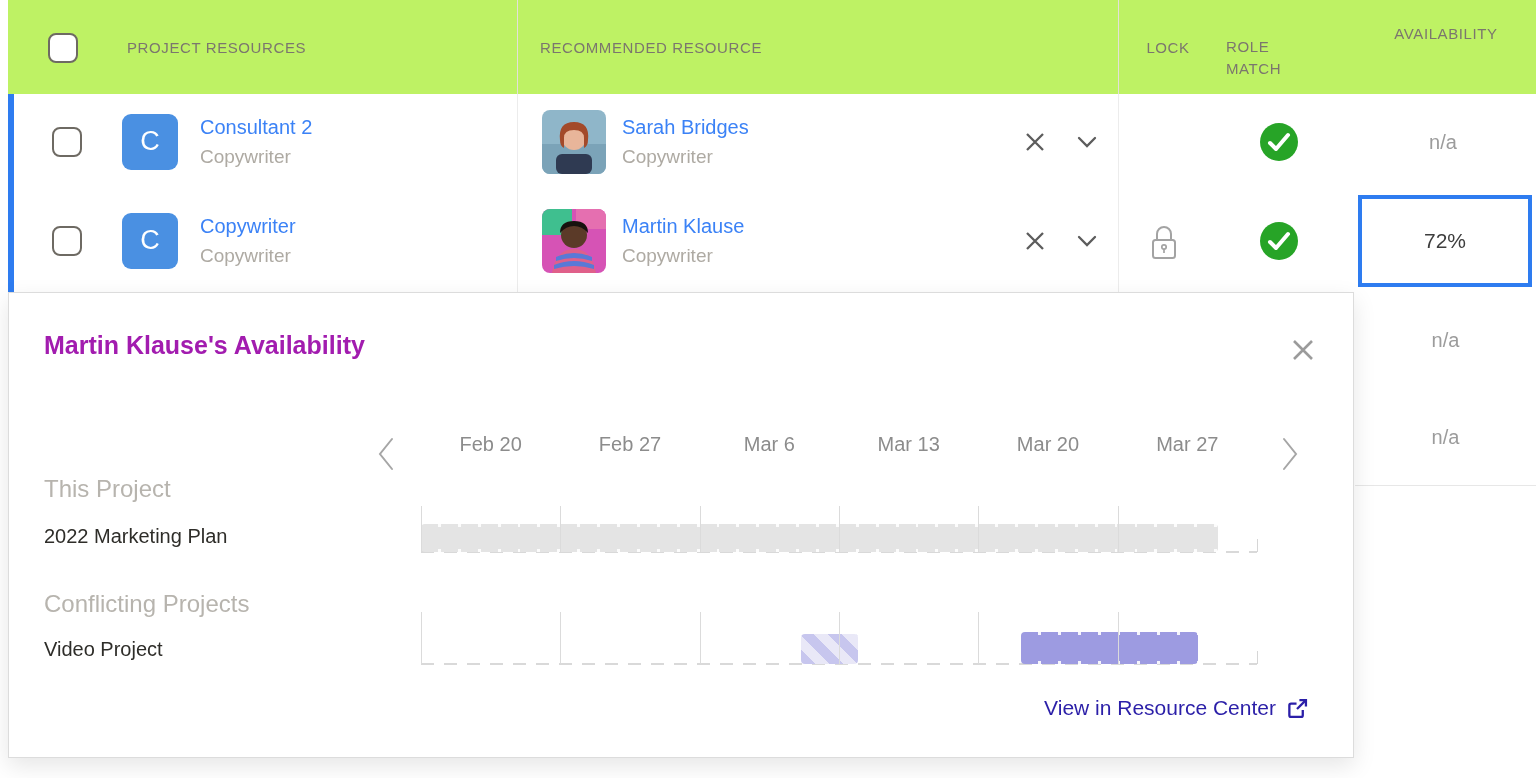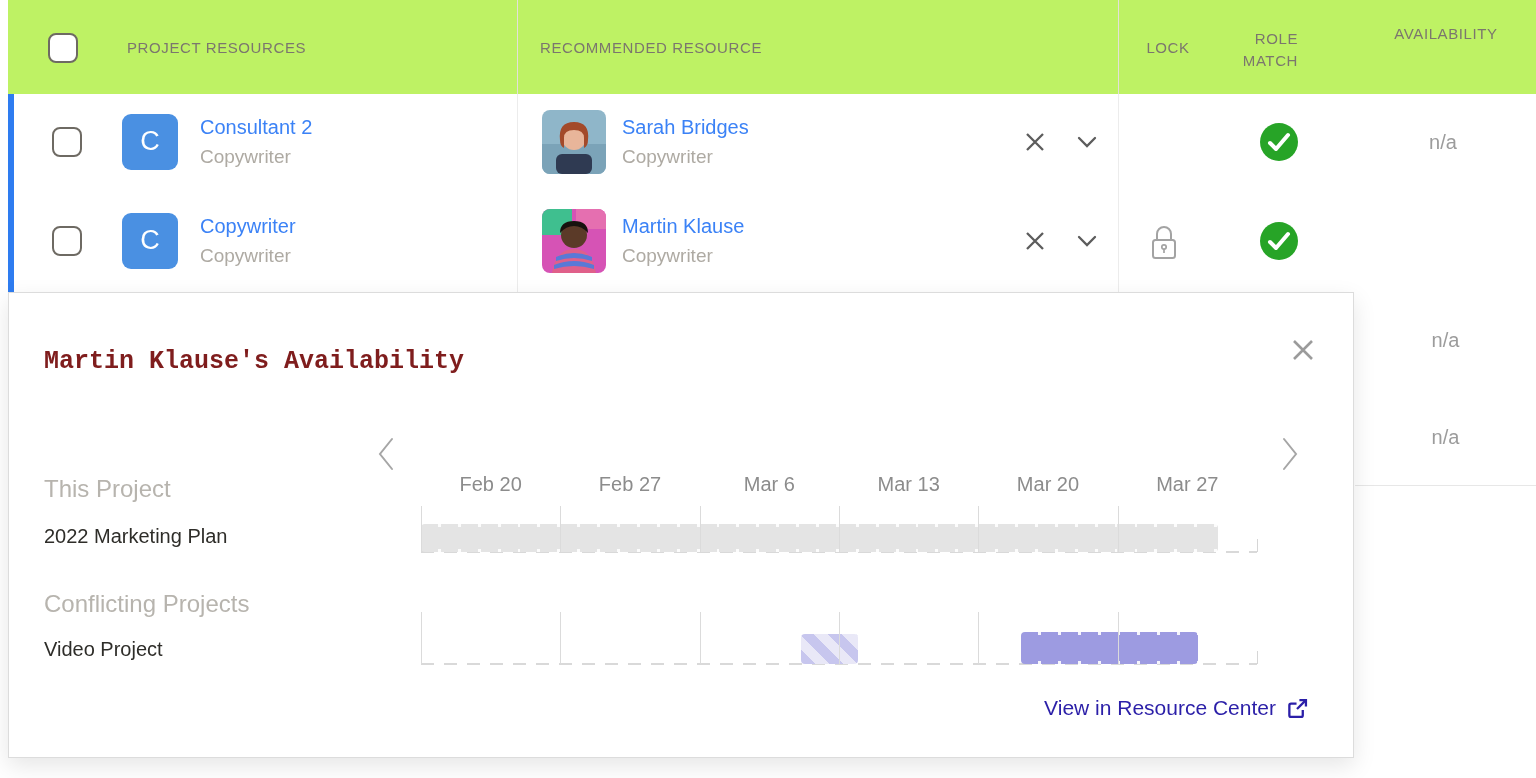--- a/index.html
+++ b/index.html
@@ -45,26 +45,26 @@
 
   .partial-row{position:absolute;left:1355px;width:181px;display:flex;align-items:center;
                justify-content:center;font-size:20px;color:#9c9c9c;background:#fff;
                border-bottom:1px solid #e7e7e7;}
   .partial-1{top:291px;height:98px;}
   .partial-2{top:389px;height:96px;}
 
   
   .popover{position:absolute;left:8px;top:292px;width:1346px;height:466px;background:#fff;
            border:1px solid #dcdcdc;box-shadow:0 8px 22px rgba(0,0,0,.10);z-index:5;box-sizing:border-box;}
-  .pop-title{position:absolute;left:35px;top:54px;font-size:25px;font-weight:bold;color:#7f1d1d;font-family:Liberation Mono, monospace;}
+  .pop-title{position:absolute;left:35px;top:38px;font-size:25px;font-weight:bold;color:#a21caf;}
   .pop-close{position:absolute;left:1280px;top:43px;width:28px;height:28px;display:flex;
              align-items:center;justify-content:center;cursor:pointer;}
   .nav-chev{position:absolute;top:145px;width:22px;height:32px;display:flex;align-items:center;justify-content:center;}
   .nav-left{left:366px;} .nav-right{left:1270px;}
-  .weeks{position:absolute;left:412px;top:140px;width:836px;display:flex;margin-top:40px;}
+  .weeks{position:absolute;left:412px;top:140px;width:836px;display:flex;}
   .week{width:139.33px;text-align:center;font-size:20px;color:#8c8c8c;}
   .sec-label{position:absolute;left:35px;font-size:24px;color:#b7b4ae;}
   .proj-label{position:absolute;left:35px;font-size:20px;color:#2e2d29;}
 
   .grid{position:absolute;left:412px;width:836px;}
   .grid-1{top:213px;height:46px;}
   .grid-2{top:319px;height:52px;}
   .gcol{position:absolute;top:0;bottom:0;width:1px;background:#dbdbdb;z-index:3;}
   .gend{position:absolute;left:836px;bottom:0;width:1px;height:13px;background:#d6d6d6;z-index:3;}
   .dashline{position:absolute;left:0;right:0;bottom:-1px;height:2px;z-index:0;
@@ -85,21 +85,21 @@
 
 <div class="screen">
 
   <div class="thead">
     <div class="checkbox"></div>
     <div class="th" style="left:119px;top:39px;">PROJECT RESOURCES</div>
     <div class="hdiv" style="left:509px;"></div>
     <div class="th" style="left:532px;top:39px;">RECOMMENDED RESOURCE</div>
     <div class="hdiv" style="left:1110px;"></div>
     <div class="th" style="left:1125px;top:39px;width:70px;text-align:center;">LOCK</div>
-    <div class="th" style="left:1218px;top:28px;width:72px;line-height:22px;text-align:right;">ROLE MATCH</div>
+    <div class="th" style="left:1218px;top:36px;width:72px;line-height:22px;">ROLE MATCH</div>
     <div class="th" style="left:1355px;top:25px;width:166px;text-align:center;">AVAILABILITY</div>
   </div>
 
   <div class="row row-1">
     <div class="accent"></div>
     <div class="checkbox"></div>
     <div class="c-avatar">
       <span>C</span>
     </div>
     <div class="info info-res">
@@ -181,20 +181,23 @@
         <rect x="4" y="19" width="22" height="18" rx="2.5" fill="none" stroke="#a3a3a3" stroke-width="2"></rect>
         <circle cx="15" cy="26" r="2.2" fill="none" stroke="#a3a3a3" stroke-width="1.7"></circle>
         <path d="M15 28 v4" stroke="#a3a3a3" stroke-width="1.7"></path>
       </svg>
     </div>
     <div class="icon-btn check-wrap">
       <svg width="38" height="38" viewBox="0 0 38 38">
         <circle cx="19" cy="19" r="19" fill="#27a427"></circle>
         <path d="M10 20 L16 26 L28 12" stroke="#fff" stroke-width="4" fill="none" stroke-linecap="round" stroke-linejoin="round"></path>
       </svg>
+    </div>
+    <div class="avail-box selected">
+      <span>72%</span>
     </div>
   </div>
 
   <div class="vdiv-rows" style="left:517px;"></div>
   <div class="vdiv-rows" style="left:1118px;"></div>
 
   <div class="partial-row partial-1">
     <span>n/a</span>
   </div>
   <div class="partial-row partial-2">

